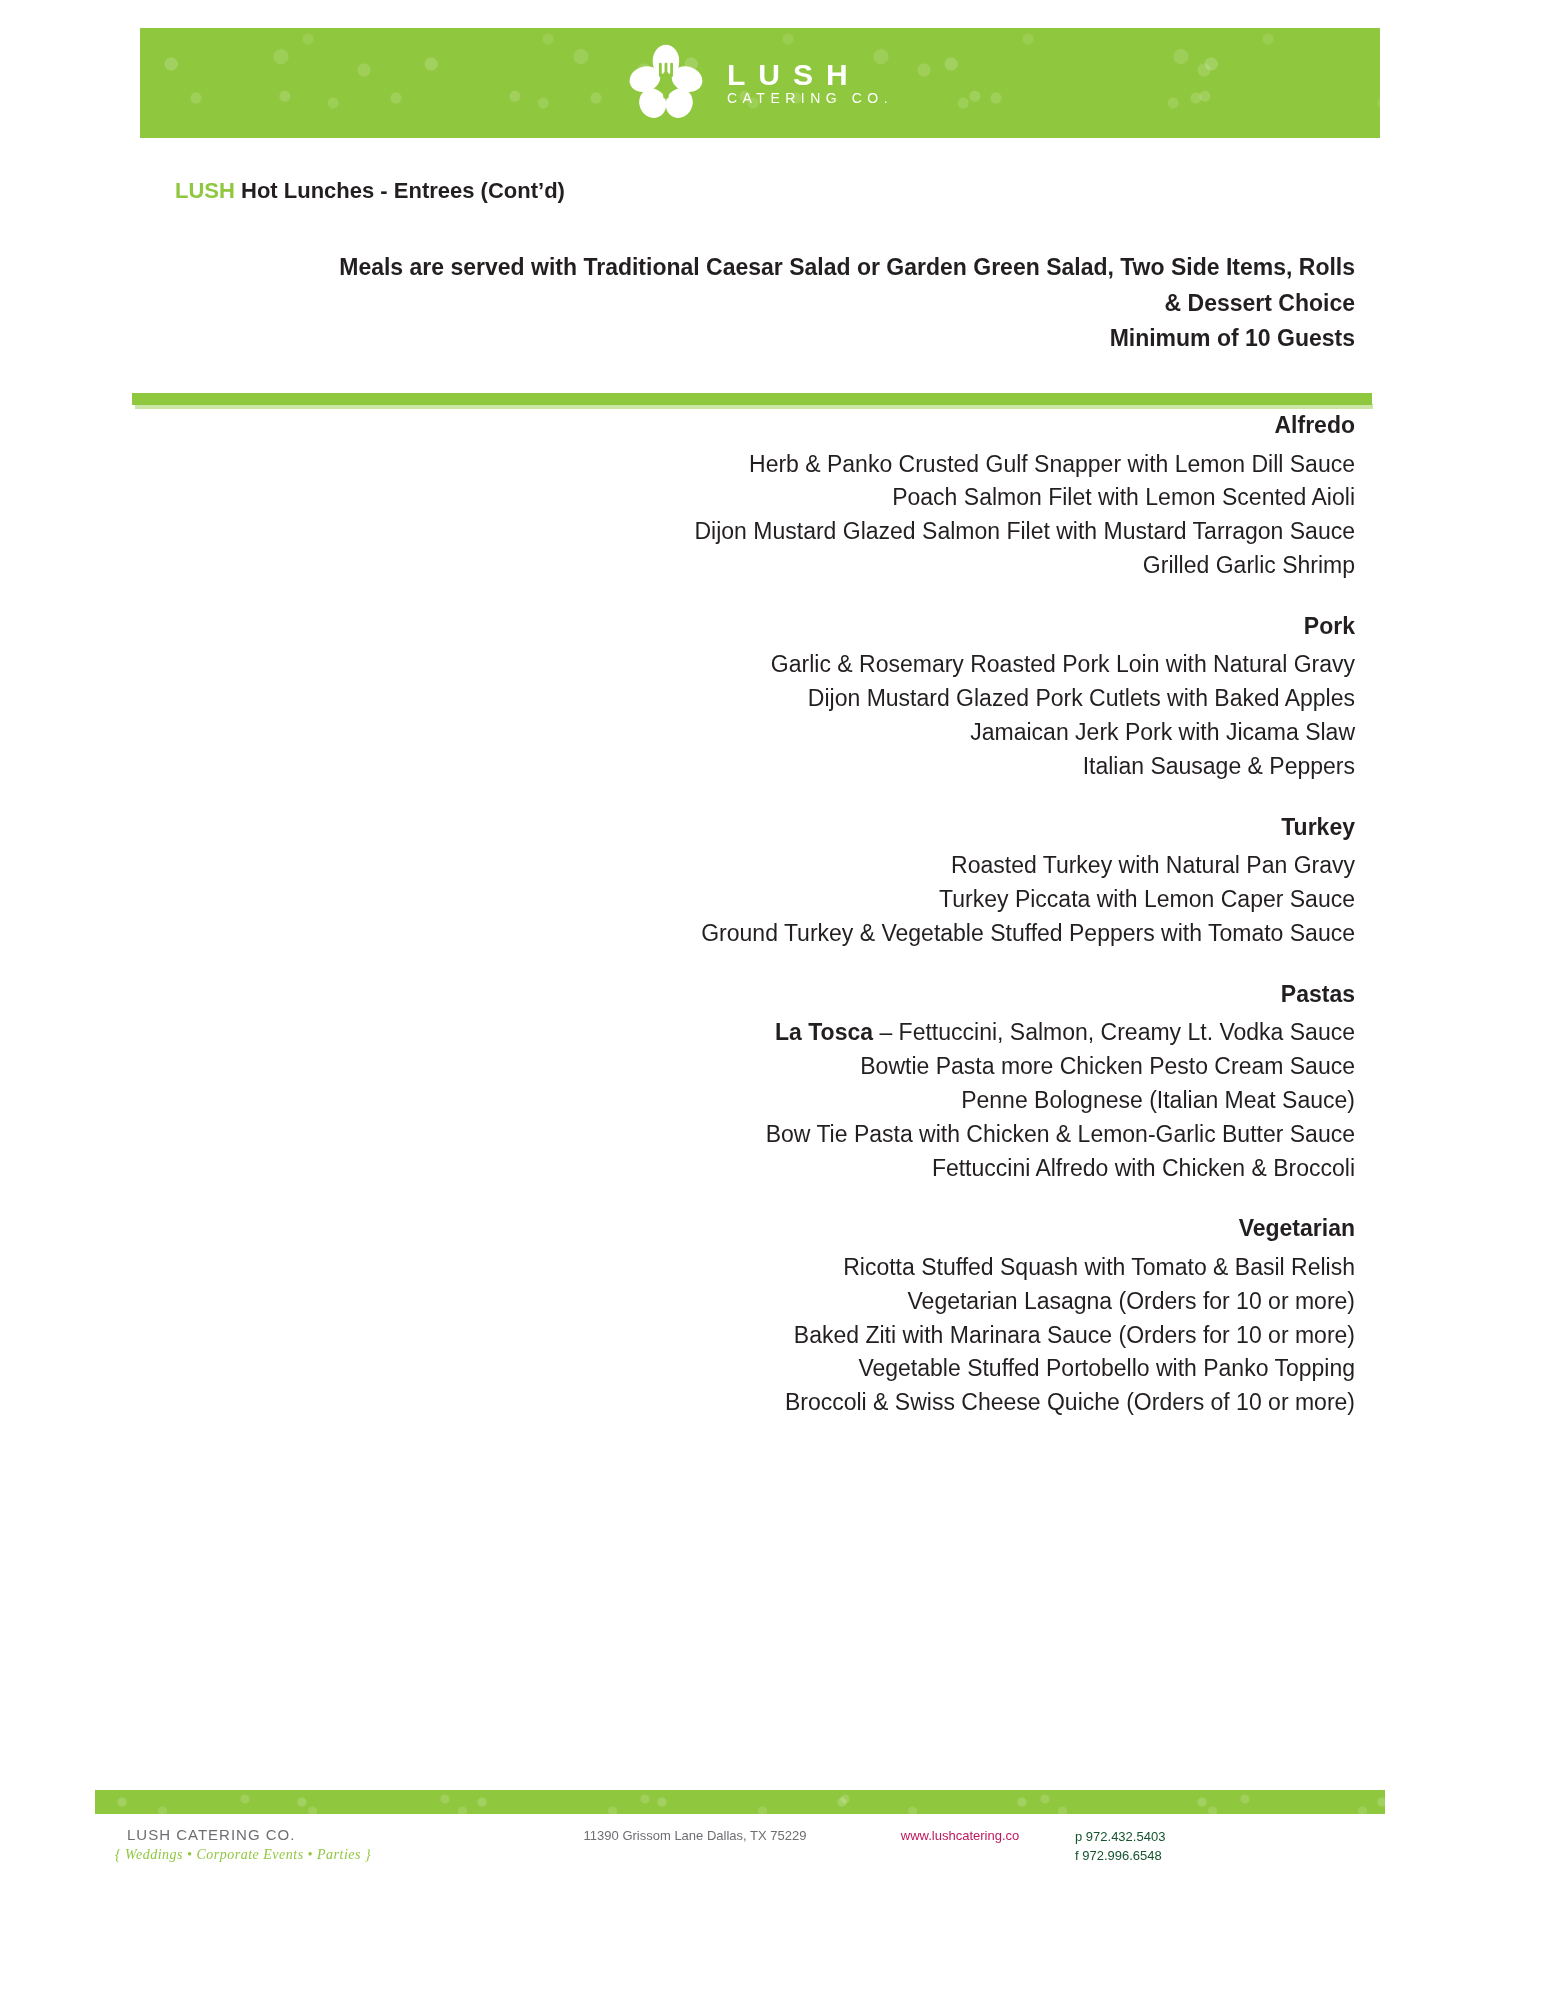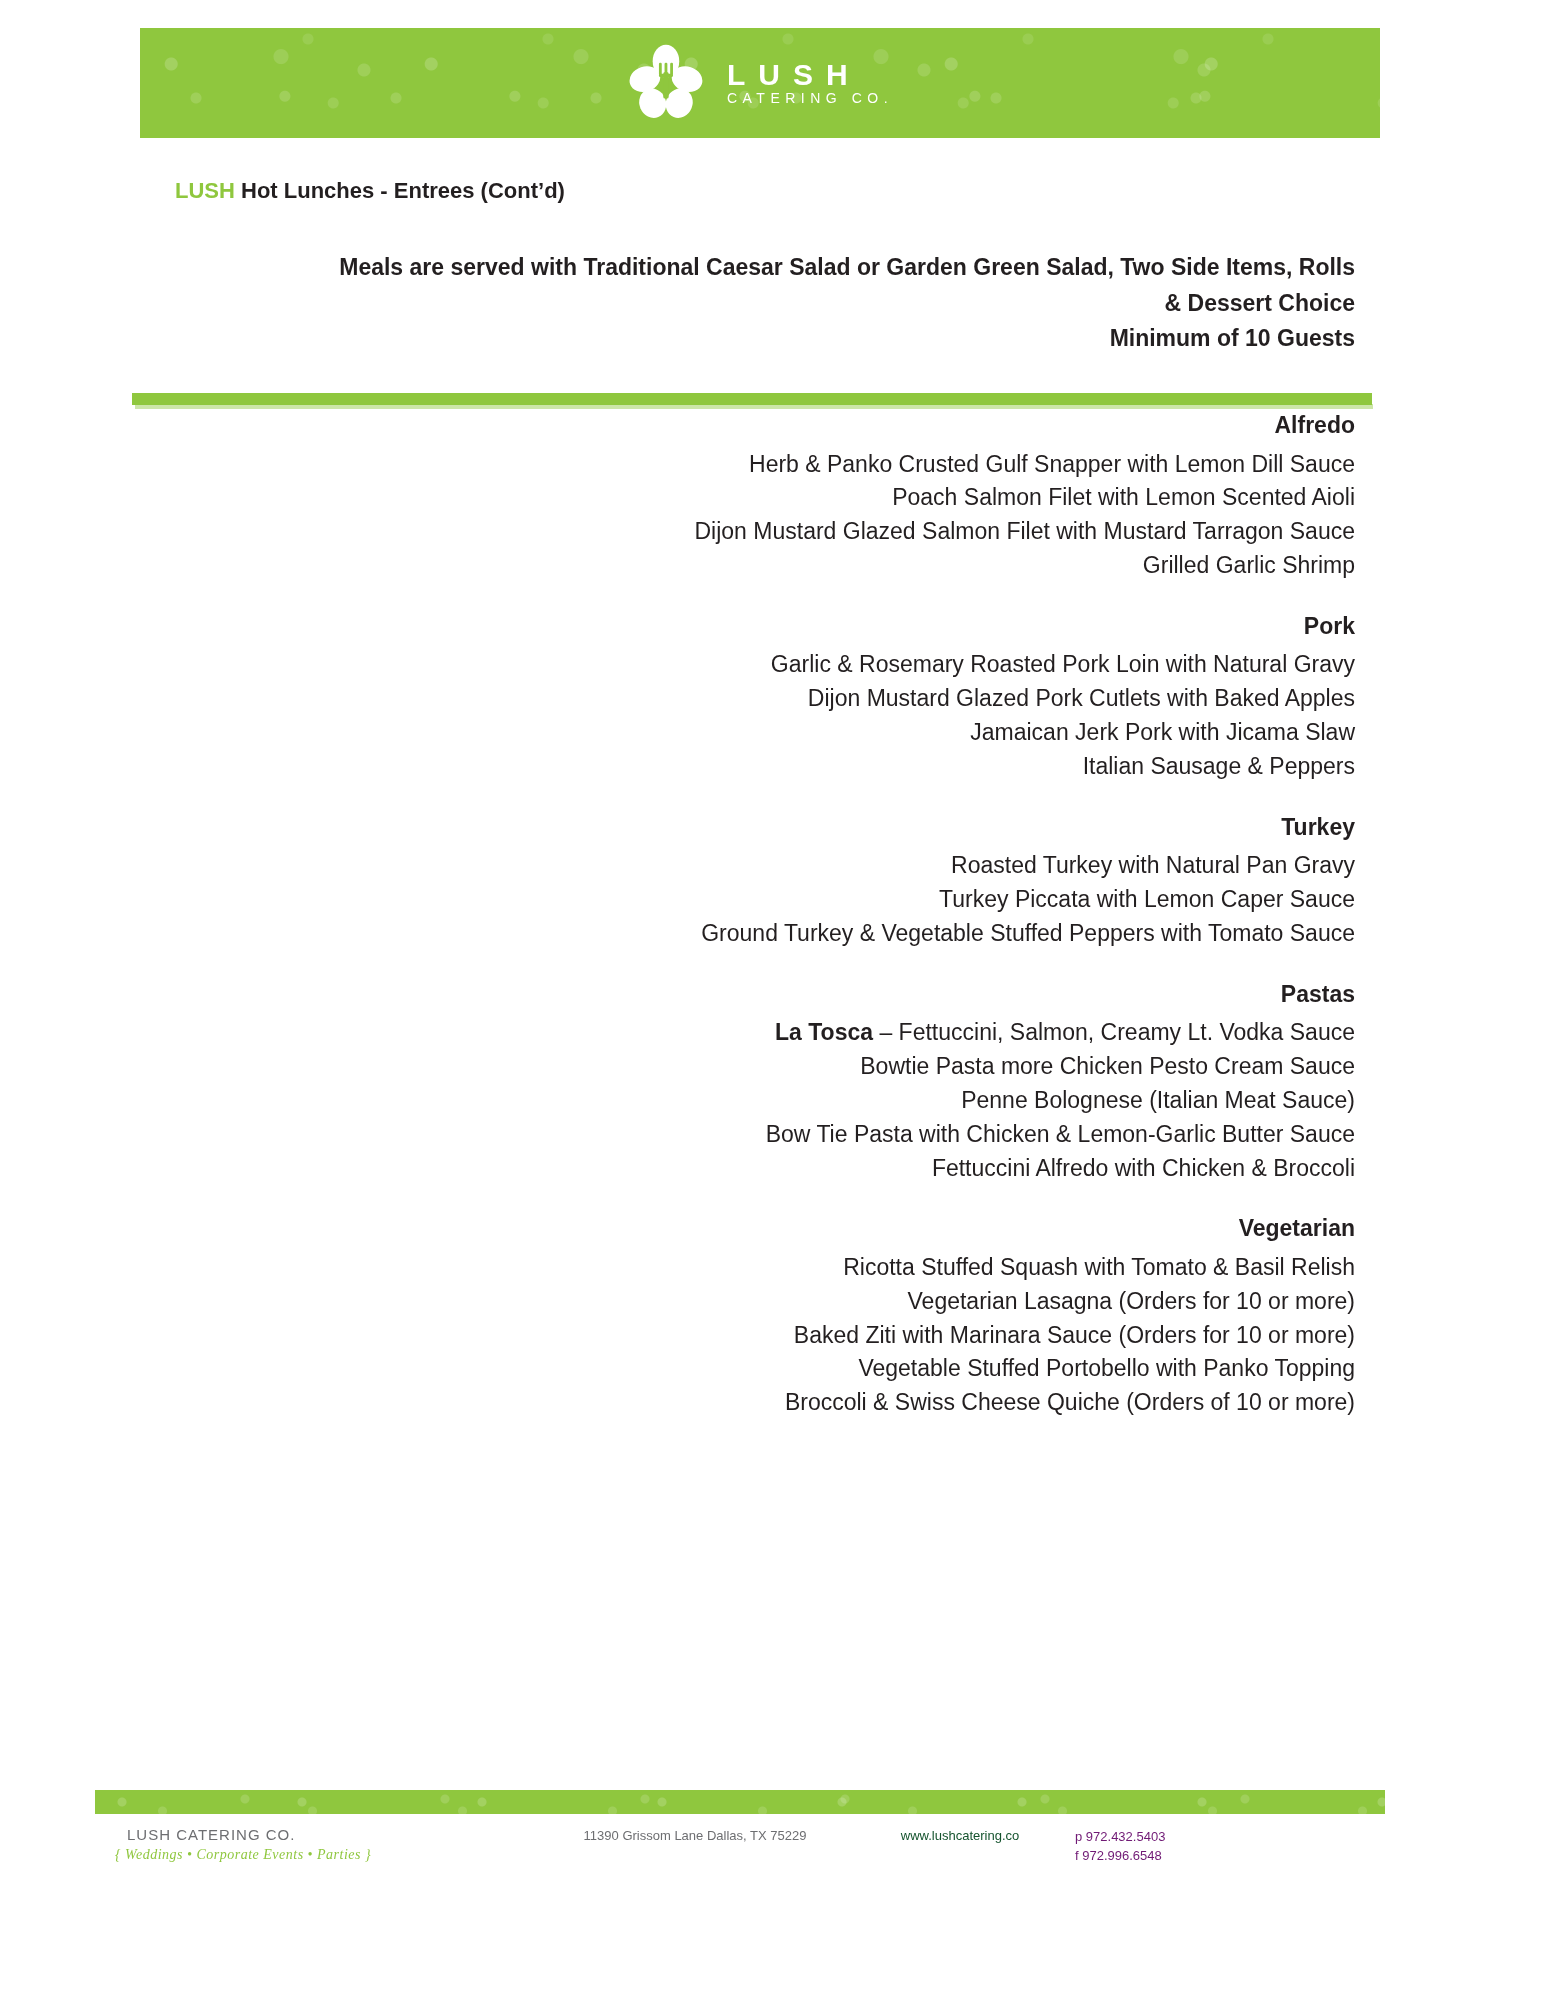--- a/index.html
+++ b/index.html
@@ -169,28 +169,28 @@
   }
   .footer-addr {
     font-size: 13px;
     color: #6d6e71;
     width: 300px;
     text-align: center;
     padding-top: 2px;
   }
   .footer-web {
     font-size: 13px;
-    color: #14532d;
+    color: #be185d;
     width: 230px;
     text-align: center;
     padding-top: 2px;
   }
   .footer-phone {
     font-size: 13px;
-    color: #701a75;
+    color: #14532d;
     line-height: 1.45;
     padding-top: 2px;
   }
 </style>
 </head>
 <body>
 
 <div class="header-band">
   <div class="logo-wrap">
     <span class="logo-mark">

